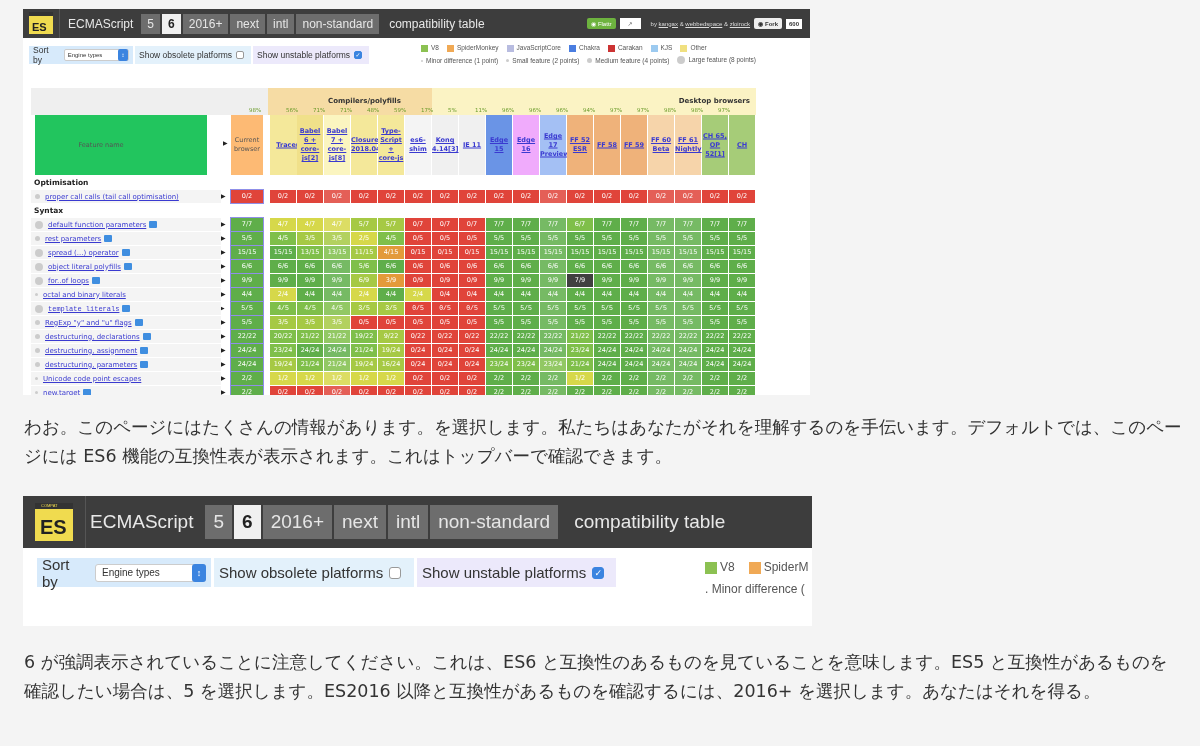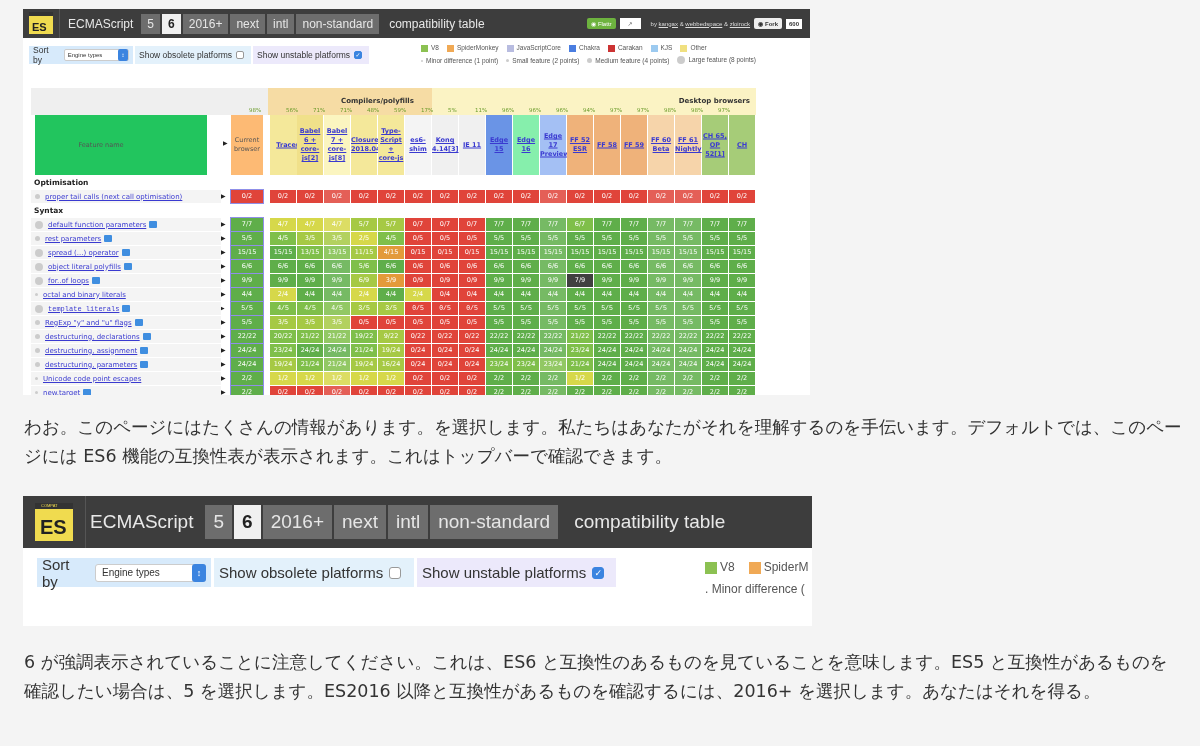--- a/index.html
+++ b/index.html
@@ -30,21 +30,21 @@
   .ctrl.unstable { left: 230px; background: #ece9fb; width: 116px; }
   .selectbox { margin-left: 4px; width: 66px; height: 12px; background: #fff; border-radius: 2px; font-size: 6px; display: flex; align-items: center; padding-left: 3px; position: relative; border: 1px solid #ccc; }
   .selectbox .arrow { position: absolute; right: 0; top: -1px; width: 10px; height: 12px; background: #3b84e0; border-radius: 2px; color: #fff; font-size: 6px; text-align: center; line-height: 12px; }
   .cb { width: 8px; height: 8px; border: 1px solid #999; background: #fff; margin-left: 4px; border-radius: 2px; }
   .cb.checked { background: #3b84e0; border-color: #3b84e0; color: #fff; font-size: 6px; line-height: 7px; text-align: center; }
   .legend { position: absolute; left: 398px; top: 4px; font-size: 6.5px; color: #555; }
   .legend-row { display: flex; align-items: center; gap: 8px; height: 12px; }
   .sw { display: inline-block; width: 7px; height: 7px; margin-right: 3px; vertical-align: middle; }
   .dot { display: inline-block; border-radius: 50%; background: #ccc; margin-right: 3px; vertical-align: middle; }
   .grp { position: absolute; top: 0; height: 27px; }
-  .grp-title { position: absolute; top: 9px; font-size: 7px; font-weight: bold; color: #333; margin-left: 13px; }
+  .grp-title { position: absolute; top: 9px; font-size: 7px; font-weight: bold; color: #333; }
   .pct { position: absolute; top: 19px; font-size: 5.5px; color: #6a9b2a; }
   .colhead { position: absolute; top: 106px; height: 60px; }
   .colhead .name { position: absolute; left: 0; right: 0; top: 50%; transform: translateY(-50%); text-align: center; font-size: 6.5px; color: #3a3ad0; text-decoration: underline; font-weight: bold; line-height: 9px; }
   .colhead .name.plain { color: #555; text-decoration: none; font-weight: normal; }
   .row { position: absolute; left: 8px; height: 14px; width: 779px; }
   .row .label { position: absolute; left: 0; width: 190px; height: 13px; font-size: 7px; color: #3a3ad0; display: flex; align-items: center; padding-left: 4px; background: #f4f4f4; }
   .row .label a { color: #3a3ad0; text-decoration: underline; }
   .row .tri { position: absolute; left: 190px; width: 10px; font-size: 6px; color: #222; top: 2px; }
   .row .cat { position: absolute; left: 0; width: 779px; height: 13px; font-size: 7.5px; font-weight: bold; display: flex; align-items: center; padding-left: 3px; color: #222; }
   .cell { position: absolute; height: 13px; font-size: 6.5px; color: #fff; text-align: center; line-height: 13px; }
@@ -202,21 +202,21 @@
       </div>
       <div class="colhead" style="left: 409px; width: 26px; background: rgb(240, 240, 240);">
         <div class="name">Konq 4.14[3]</div>
       </div>
       <div class="colhead" style="left: 436px; width: 26px; background: rgb(240, 240, 240);">
         <div class="name">IE 11</div>
       </div>
       <div class="colhead" style="left: 463px; width: 26px; background: rgb(106, 148, 230);">
         <div class="name">Edge 15</div>
       </div>
-      <div class="colhead" style="left: 490px; width: 26px; background: #86efac;">
+      <div class="colhead" style="left: 490px; width: 26px; background: #f0abfc;">
         <div class="name">Edge 16</div>
       </div>
       <div class="colhead" style="left: 517px; width: 26px; background: rgb(164, 192, 244);">
         <div class="name">Edge 17 Preview</div>
       </div>
       <div class="colhead" style="left: 544px; width: 26px; background: rgb(239, 178, 122);">
         <div class="name">FF 52 ESR</div>
       </div>
       <div class="colhead" style="left: 571px; width: 26px; background: rgb(239, 178, 122);">
         <div class="name">FF 58</div>
@@ -235,21 +235,21 @@
       </div>
       <div class="colhead" style="left: 706px; width: 26px; background: rgb(166, 204, 120);">
         <div class="name">CH</div>
       </div>
       <div class="row" style="top: 167px;">
         <div class="cat">Optimisation</div>
       </div>
       <div class="row" style="top: 181px;">
         <div class="label">
           <span class="bullet "></span>
-          <a>proper tail calls (next call optimisation)</a>
+          <a>proper call calls (tail call optimisation)</a>
         </div>
         <span class="tri">▶</span>
         <div class="cell" style="left: 200px; width: 32px; background: rgb(224, 68, 58); outline: rgb(143, 143, 232) solid 1px;">0/2</div>
         <div class="cell" style="left: 239px; width: 26px; background: rgb(224, 68, 58);">0/2</div>
         <div class="cell" style="left: 266px; width: 26px; background: rgb(224, 68, 58);">0/2</div>
         <div class="cell" style="left: 293px; width: 26px; background: rgb(224, 68, 58); opacity: 0.85;">0/2</div>
         <div class="cell" style="left: 320px; width: 26px; background: rgb(224, 68, 58);">0/2</div>
         <div class="cell" style="left: 347px; width: 26px; background: rgb(224, 68, 58);">0/2</div>
         <div class="cell" style="left: 374px; width: 26px; background: rgb(224, 68, 58);">0/2</div>
         <div class="cell" style="left: 401px; width: 26px; background: rgb(224, 68, 58);">0/2</div>

